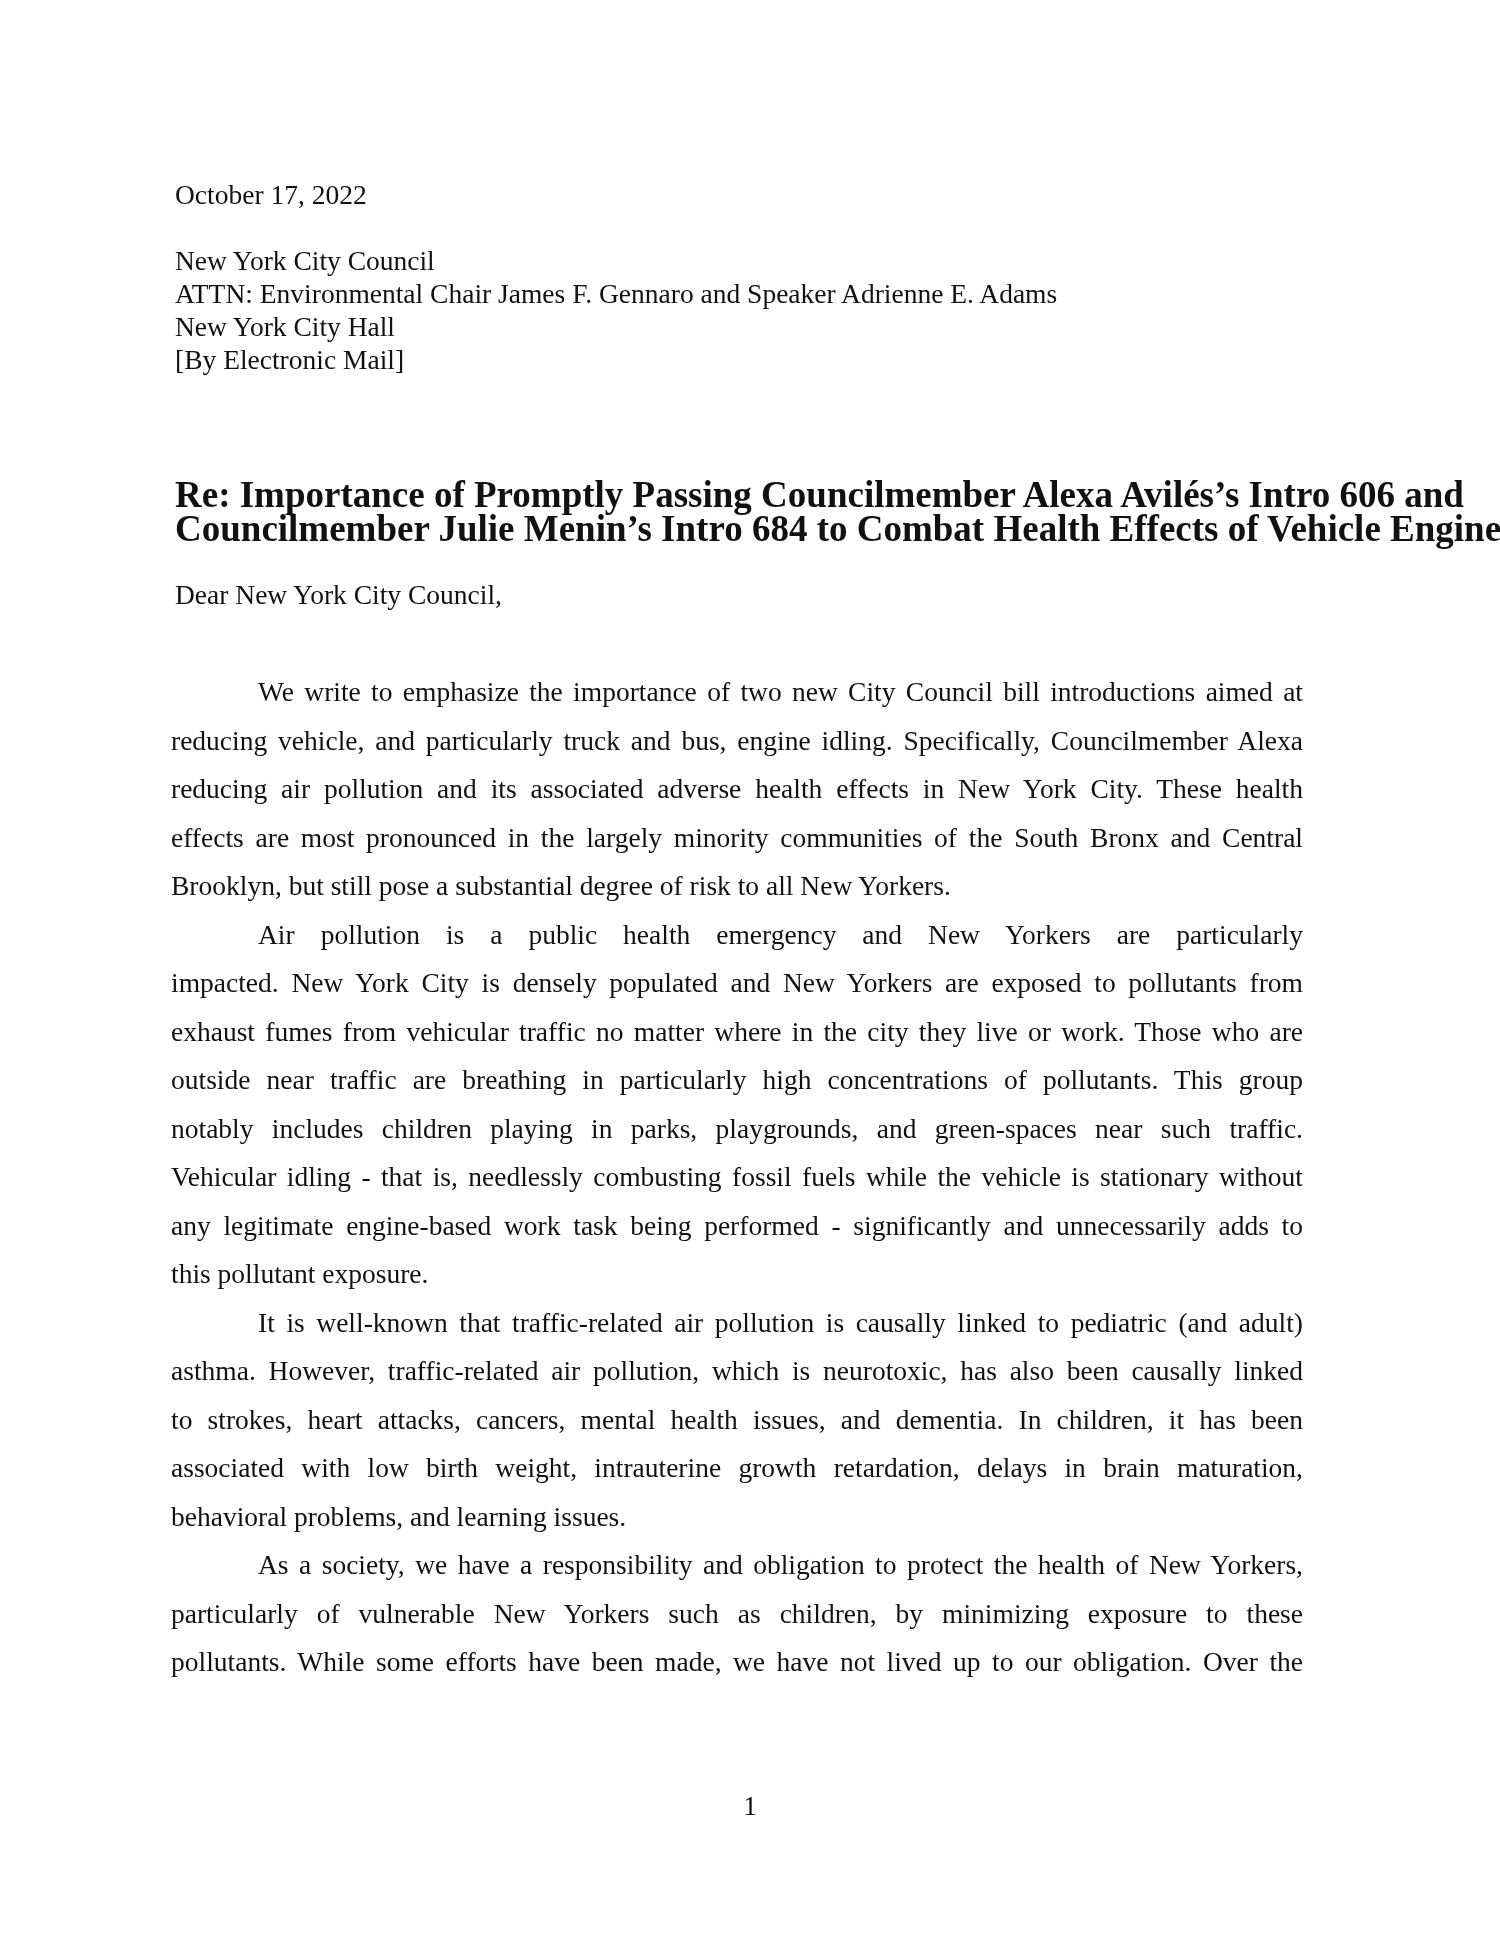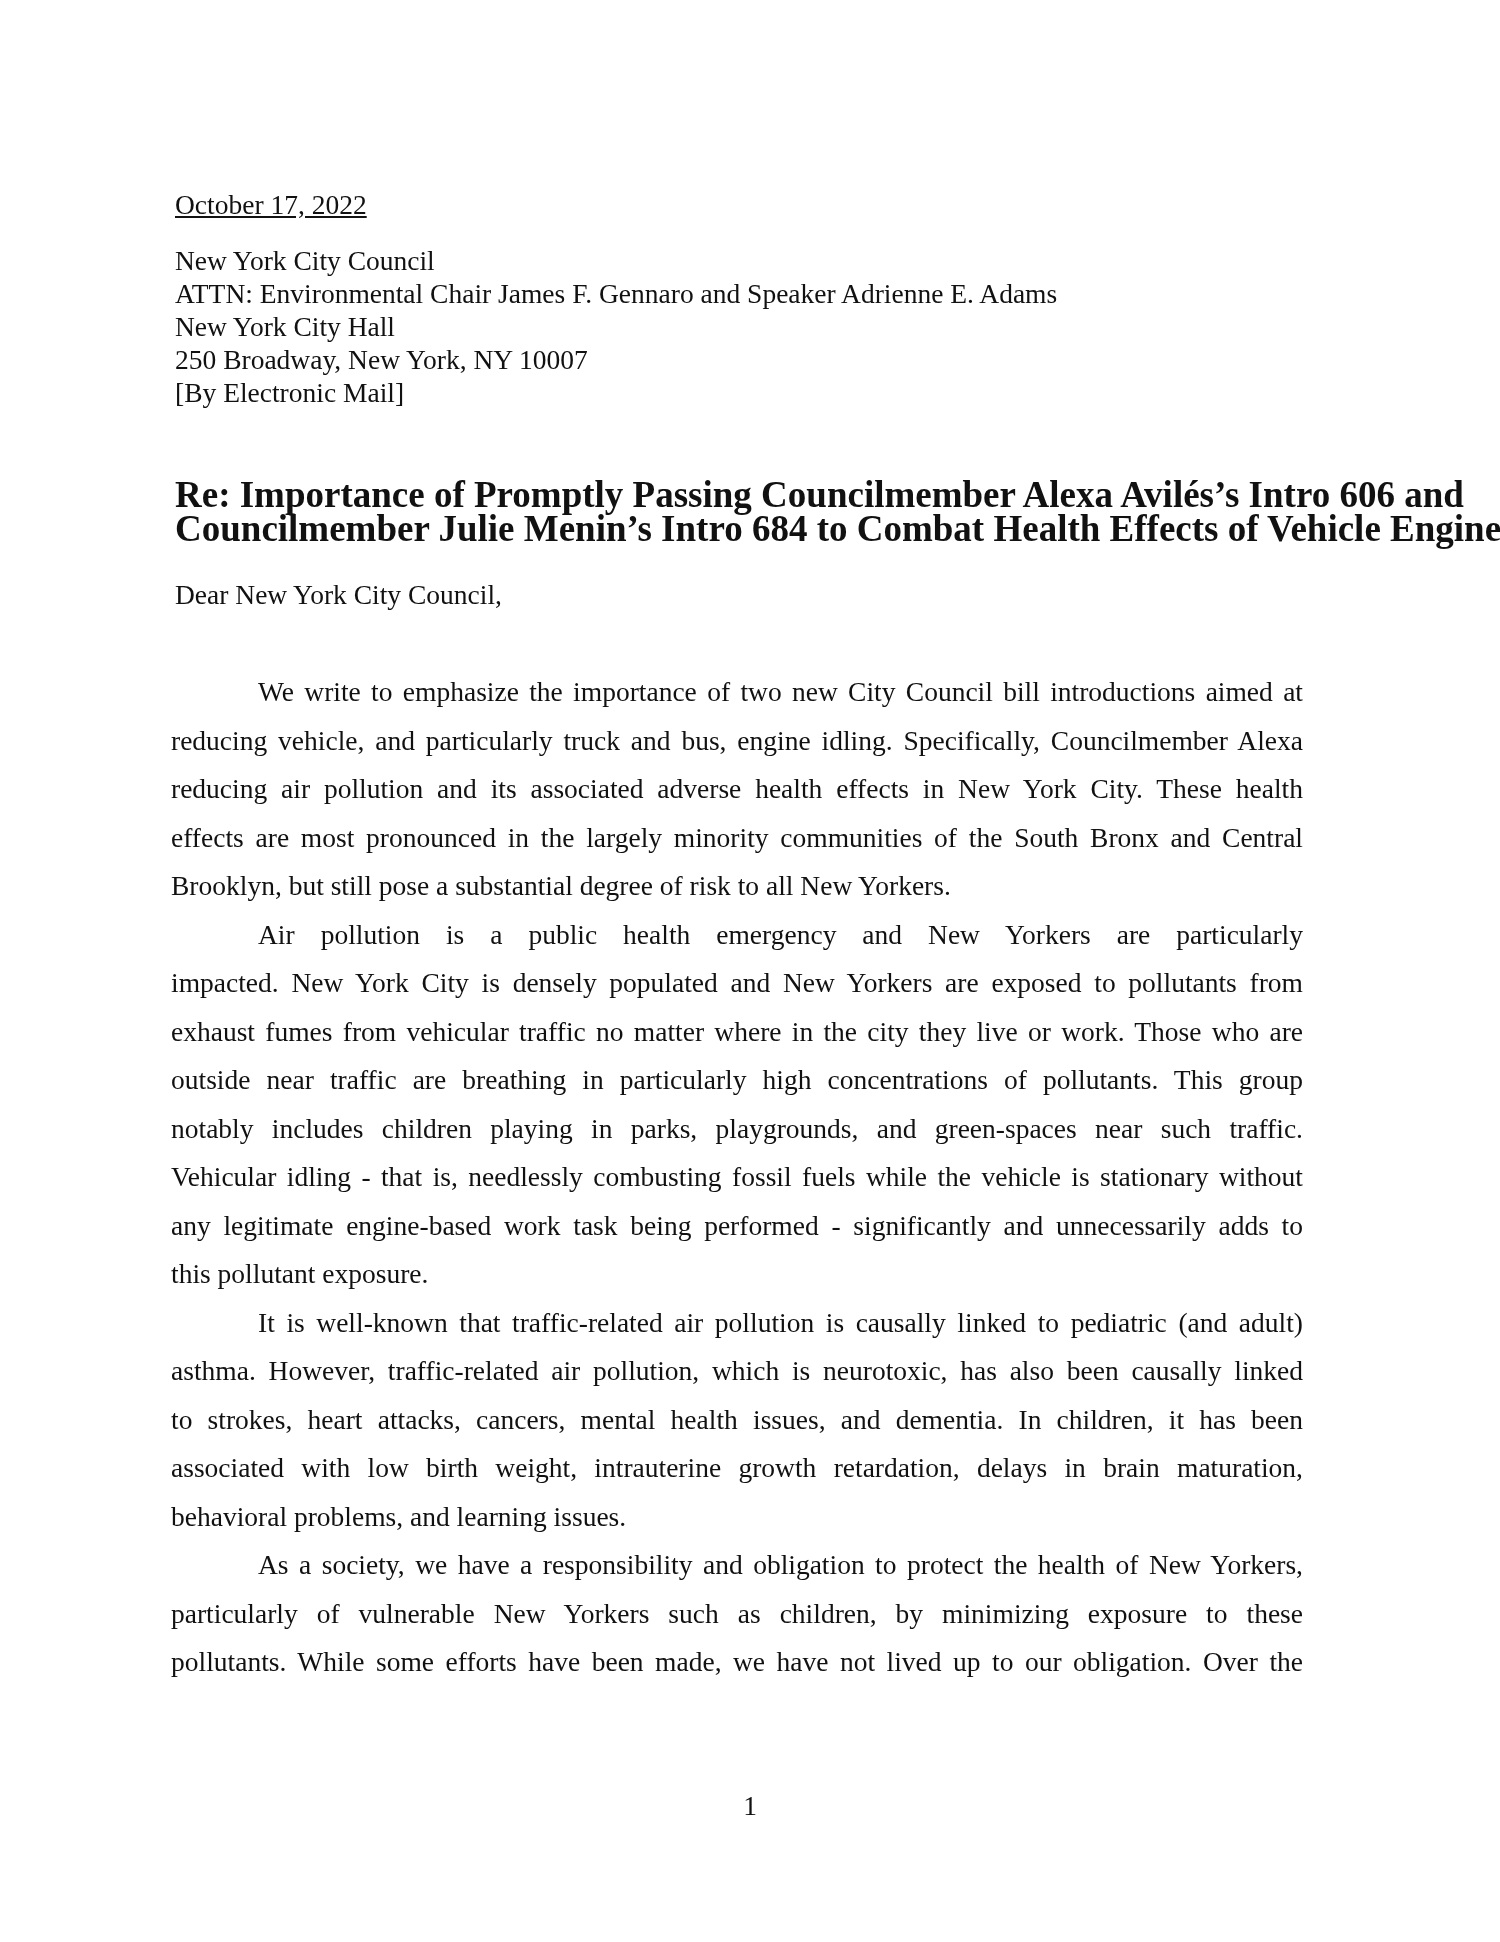--- a/index.html
+++ b/index.html
@@ -1,20 +1,20 @@
 <!DOCTYPE html>
 <html><head>
   <meta charset="utf-8">
   <style>
     html, body { margin: 0; padding: 0; background: #ffffff; }
     body { width: 1500px; height: 1942px; position: relative; overflow: hidden;
            font-family: "Liberation Serif", "DejaVu Serif", serif; color: #111; }
     .page { position: absolute; left: 0; top: 0; width: 1500px; height: 1942px; background: #fff; }
     .abs { position: absolute; left: 175px; white-space: nowrap; font-size: 27.5px; line-height: 33px; }
-    .date { top: 188px; text-decoration: underline; }
+    .date { top: 178px; }
     .address { top: 244px; }
     .address div { height: 33px; }
     .subject { position: absolute; left: 175px; top: 478px; font-weight: bold; font-size: 37px;
                line-height: 34px; text-decoration-thickness: 2px;
                text-underline-offset: 3px; white-space: nowrap; }
     .salutation { top: 578px; }
     .body { position: absolute; left: 171px; top: 668px; width: 1132px; font-size: 27.5px;
             line-height: 48.5px; text-align: justify; }
     .body p { margin: 0; text-indent: 87px; }
     .line { display: block; text-align: justify; text-align-last: justify; white-space: nowrap; }
@@ -24,21 +24,20 @@
 </head>
 <body>
 
 <div class="page">
   <div class="abs date">October 17, 2022</div>
 
   <div class="abs address">
     <div>New York City Council</div>
     <div>ATTN: Environmental Chair James F. Gennaro and Speaker Adrienne E. Adams</div>
     <div>New York City Hall</div>
-    <div>250 Broadway, New York, NY 10007</div>
     <div>[By Electronic Mail]</div>
   </div>
 
   <div class="subject">
     <div>Re: Importance of Promptly Passing Councilmember Alexa Avilés’s Intro 606 and</div>
     <div>Councilmember Julie Menin’s Intro 684 to Combat Health Effects of Vehicle Engine Idling</div>
   </div>
 
   <div class="abs salutation">Dear New York City Council,</div>
 

